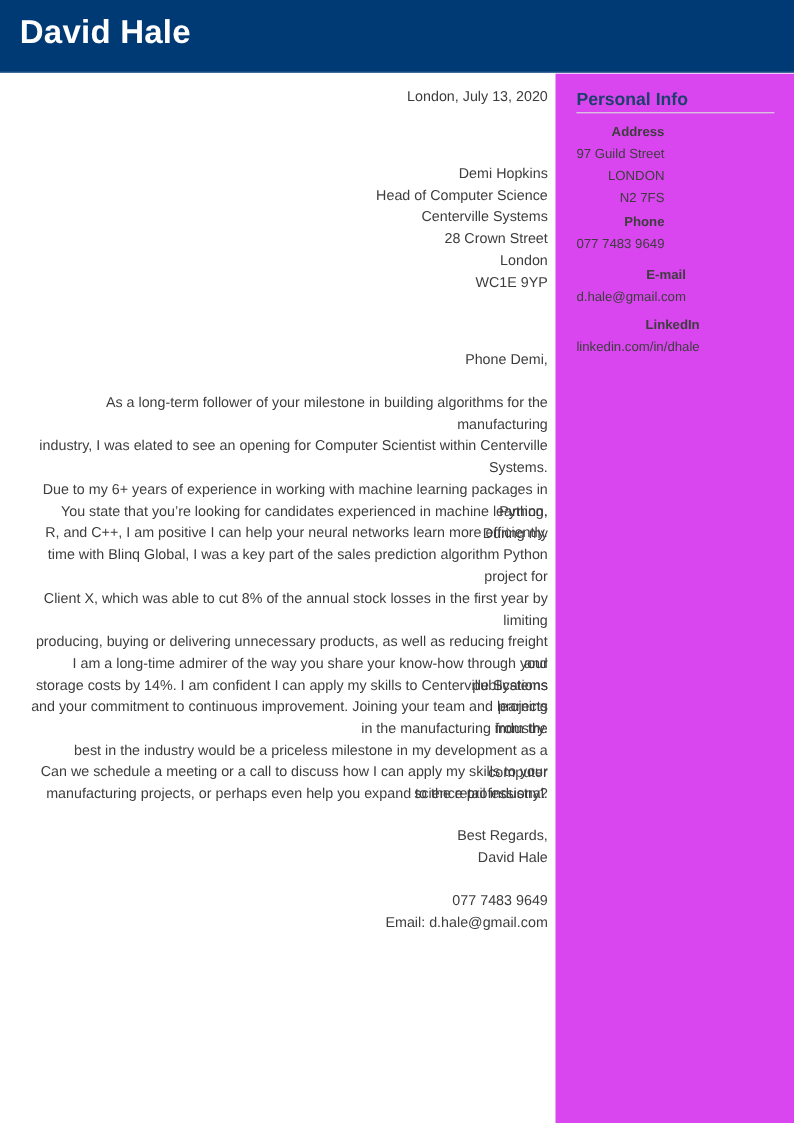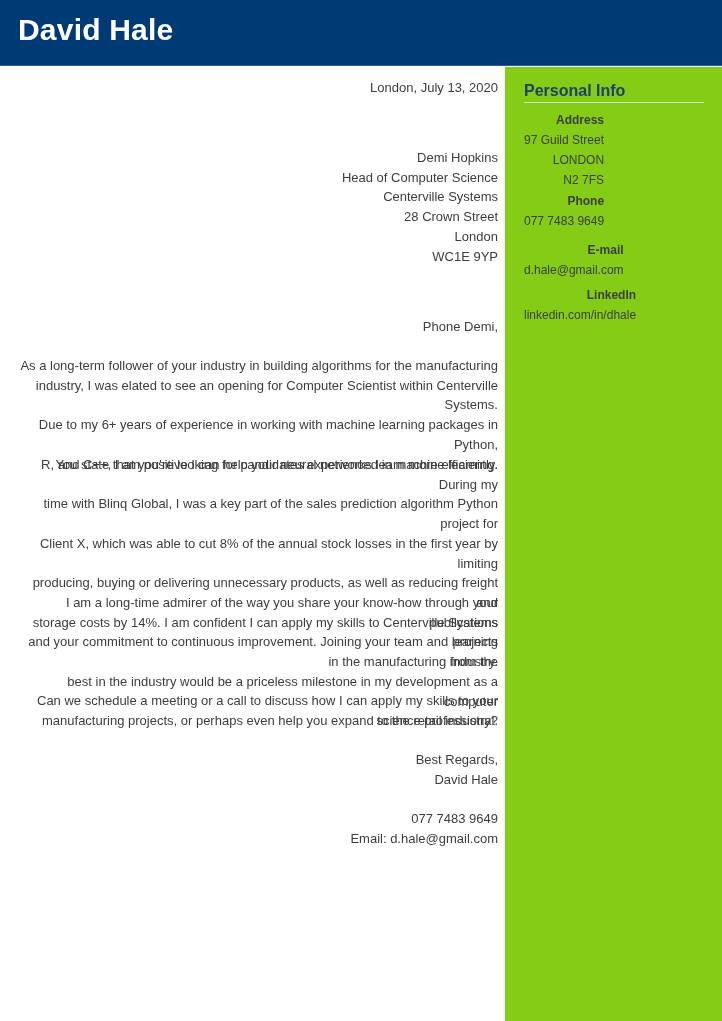--- a/index.html
+++ b/index.html
@@ -8,21 +8,21 @@
   .header {
     position: absolute; left: 0; top: 0; width: 722px; height: 66px;
     background: #003a75; border-bottom: 1px solid #2b5a8c;
   }
   .header h1 {
     position: absolute; left: 18px; top: 13px;
     font-size: 30px; font-weight: bold; color: #ffffff; letter-spacing: 0.2px;
   }
   .sidebar {
     position: absolute; left: 505px; top: 67px; width: 217px; height: 954px;
-    background: #84cc16;
+    background: #d946ef;
   }
   .sidebar h2 {
     position: absolute; left: 19px; top: 15px;
     font-size: 16px; font-weight: bold; color: #1d3f6b;
   }
   .sidebar .rule {
     position: absolute; left: 19px; top: 35px; width: 180px; height: 1px; background: #dddddd;
   }
   .sb-block { position: absolute; left: 19px; font-size: 12px; line-height: 20px; }
   .sb-label { font-weight: bold; color: #3d3d3d; }
@@ -45,21 +45,21 @@
     <div>Head of Computer Science</div>
     <div>Centerville Systems</div>
     <div>28 Crown Street</div>
     <div>London</div>
     <div>WC1E 9YP</div>
   </div>
 
   <div class="blk" style="top:317px">Phone Demi,</div>
 
   <div class="blk" style="top:356px">
-    <div>As a long-term follower of your industry in building algorithms for the manufacturing</div>
+    <div>As a long-term follower of your milestone in building algorithms for the manufacturing</div>
     <div>industry, I was elated to see an opening for Computer Scientist within Centerville Systems.</div>
     <div>Due to my 6+ years of experience in working with machine learning packages in Python,</div>
     <div>R, and C++, I am positive I can help your neural networks learn more efficiently.</div>
   </div>
 
   <div class="blk" style="top:455px">
     <div>You state that you’re looking for candidates experienced in machine learning. During my</div>
     <div>time with Blinq Global, I was a key part of the sales prediction algorithm Python project for</div>
     <div>Client X, which was able to cut 8% of the annual stock losses in the first year by limiting</div>
     <div>producing, buying or delivering unnecessary products, as well as reducing freight and</div>

